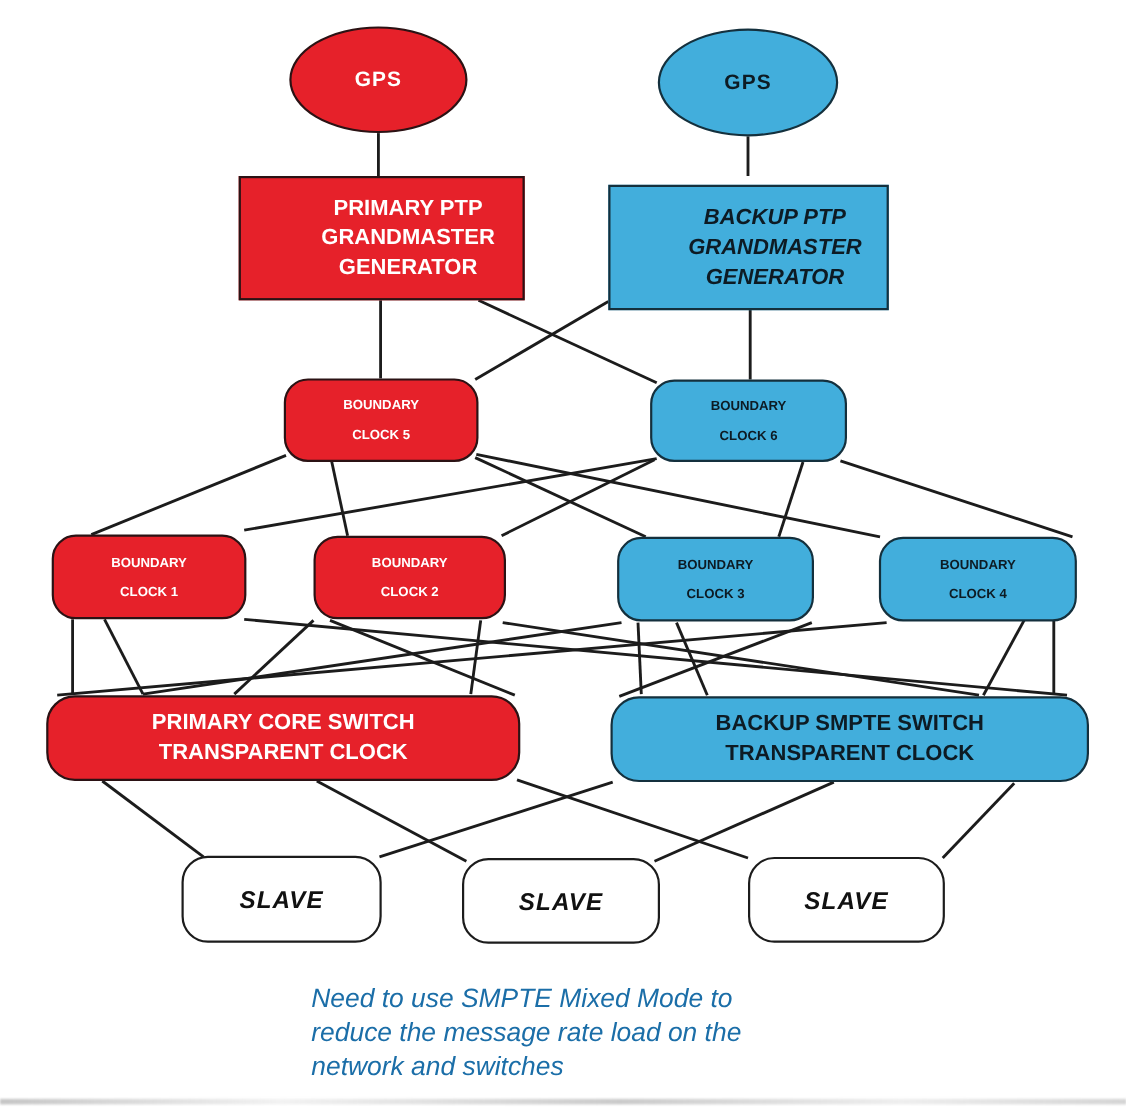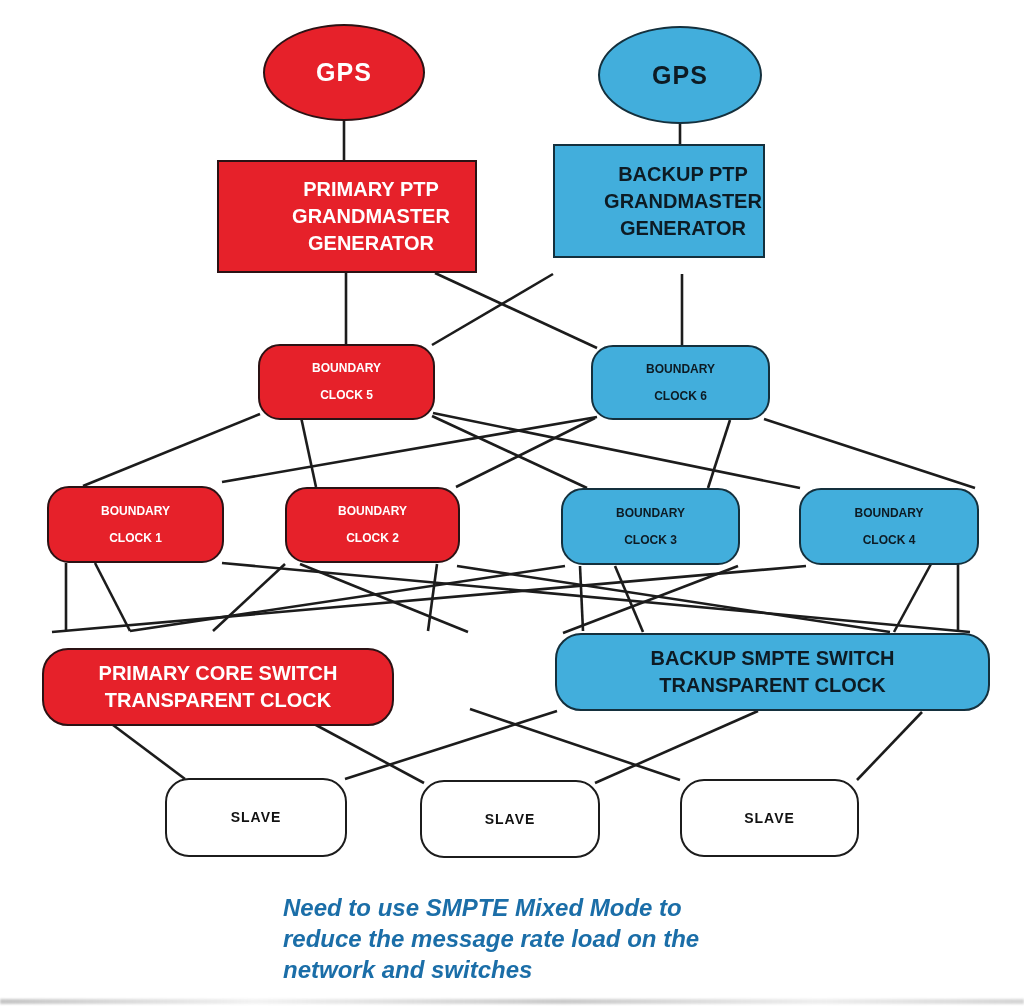--- a/index.html
+++ b/index.html
@@ -9,28 +9,28 @@
   }
   #edges{position:absolute;left:0;top:0;width:1024px;height:1006px;}
   .node{
     position:absolute;display:flex;align-items:center;justify-content:center;
     text-align:center;font-weight:bold;white-space:pre-line;box-sizing:border-box;
     line-height:27px;
   }
   .red{background:var(--red);color:var(--text-on-red);border:2.5px solid #2b1214;}
   .blue{background:var(--blue);color:var(--text-on-blue);border:2.5px solid #14303d;}
   .white{background:#ffffff;color:#111111;border:2.5px solid #1c1c1c;}
-  .ellipse{border-radius:50%;font-size:25px;letter-spacing:1px;}
+  .ellipse{border-radius:50%;font-size:19px;letter-spacing:1px;}
   .rect{border-radius:0;font-size:20px;padding-left:48px;}
   .round{border-radius:22px;font-size:12px;}
   .wide{border-radius:26px;font-size:20px;}
-  .slave{border-radius:24px;font-size:14px;letter-spacing:1px;border-width:2px;}
+  .slave{border-radius:24px;font-size:22px;letter-spacing:1px;border-width:2px;font-style:italic;}
   #caption{
     position:absolute;left:283px;top:892px;width:420px;
-    font-size:24px;line-height:31px;font-style:italic;font-weight:bold;
+    font-size:24px;line-height:31px;font-style:italic;font-weight:normal;
     color:var(--caption);white-space:pre-line;text-align:left;
   }
   #bottom-artifact{
     position:absolute;left:0;top:999px;width:1024px;height:5px;
     background:linear-gradient(to right,rgba(150,150,150,.55),rgba(205,205,205,.25) 25%,rgba(150,150,150,.5) 55%,rgba(200,200,200,.3) 80%,rgba(160,160,160,.45));
     filter:blur(1px);
   }
 </style>
 </head>
 <body>
@@ -73,39 +73,39 @@
       <line x1="758" y1="711" x2="595" y2="783" stroke="#1C1C1C" stroke-width="2.6"></line>
       <line x1="922" y1="712" x2="857" y2="780" stroke="#1C1C1C" stroke-width="2.6"></line>
     </svg>
 
   <div class="node red ellipse" style="left:263px;top:24px;width:162px;height:97px;">GPS</div>
   <div class="node blue ellipse" style="left:598px;top:26px;width:164px;height:98px;">GPS</div>
 
   <div class="node red rect" style="left:217px;top:160px;width:260px;height:113px;">PRIMARY PTP
 GRANDMASTER
 GENERATOR</div>
-  <div class="node blue rect" style="left:553px;top:144px;width:212px;height:114px;">BACKUP PTP
+  <div class="node blue rect" style="left:553px;top:168px;width:255px;height:114px;font-style:italic;">BACKUP PTP
 GRANDMASTER
 GENERATOR</div>
 
   <div class="node red round" style="left:258px;top:344px;width:177px;height:76px;">BOUNDARY
 CLOCK 5</div>
   <div class="node blue round" style="left:591px;top:345px;width:179px;height:75px;">BOUNDARY
 CLOCK 6</div>
 
   <div class="node red round" style="left:47px;top:486px;width:177px;height:77px;">BOUNDARY
 CLOCK 1</div>
   <div class="node red round" style="left:285px;top:487px;width:175px;height:76px;">BOUNDARY
 CLOCK 2</div>
   <div class="node blue round" style="left:561px;top:488px;width:179px;height:77px;">BOUNDARY
 CLOCK 3</div>
   <div class="node blue round" style="left:799px;top:488px;width:180px;height:77px;">BOUNDARY
 CLOCK 4</div>
 
-  <div class="node red wide" style="left:42px;top:632px;width:352px;height:78px;margin-top:16px;">PRIMARY CORE SWITCH
+  <div class="node red wide" style="left:42px;top:632px;width:431px;height:78px;">PRIMARY CORE SWITCH
 TRANSPARENT CLOCK</div>
   <div class="node blue wide" style="left:555px;top:633px;width:435px;height:78px;">BACKUP SMPTE SWITCH
 TRANSPARENT CLOCK</div>
 
   <div class="node white slave" style="left:165px;top:778px;width:182px;height:79px;">SLAVE</div>
   <div class="node white slave" style="left:420px;top:780px;width:180px;height:78px;">SLAVE</div>
   <div class="node white slave" style="left:680px;top:779px;width:179px;height:78px;">SLAVE</div>
 
   <div id="caption">Need to use SMPTE Mixed Mode to
 reduce the message rate load on the

